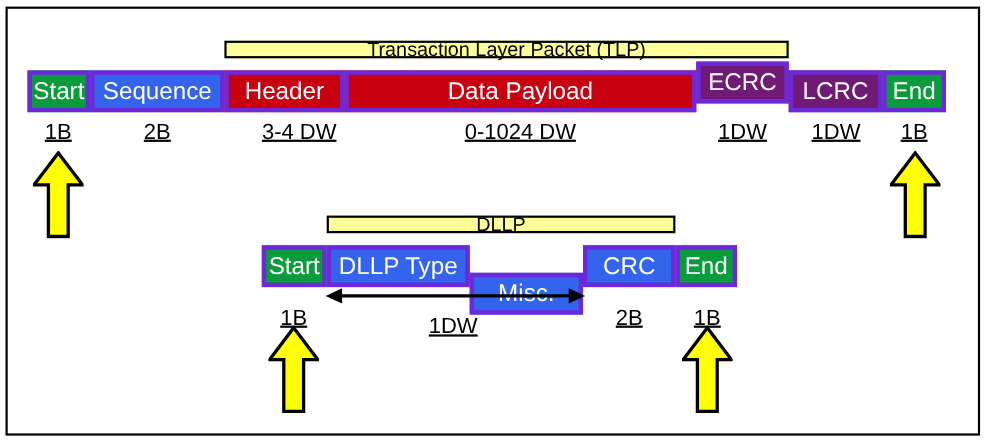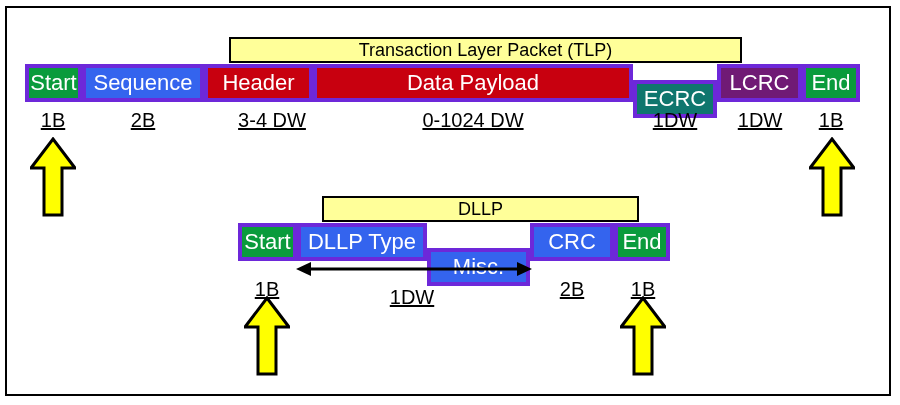--- a/index.html
+++ b/index.html
@@ -5,23 +5,23 @@
   html,body{margin:0;padding:0;background:#fff;}
   .canvas{
     position:relative;width:900px;height:405px;background:#ffffff;
     font-family:"Liberation Sans", sans-serif;overflow:hidden;
   }
   .frame{
     position:absolute;left:5px;top:6px;width:886px;height:390px;
     border:2px solid #000;box-sizing:border-box;
   }
   .group-bar{
-    position:absolute;height:26px;border:2px solid #000;box-sizing:border-box;
+    position:absolute;height:16px;border:2px solid #000;box-sizing:border-box;
     display:flex;align-items:center;justify-content:center;
-    font-size:18px;color:#000;margin-left:25px;
+    font-size:18px;color:#000;
   }
   .seg{
     position:absolute;height:38px;border:4px solid #6d28d9;box-sizing:border-box;
     display:flex;align-items:center;justify-content:center;
     font-size:22px;color:#ffffff;white-space:nowrap;
   }
   .size-label{
     position:absolute;transform:translateX(-50%);
     font-size:20px;color:#000;white-space:nowrap;text-decoration:underline;
   }
@@ -43,21 +43,21 @@
   </div>
   <div class="seg" style="left: 82px; top: 64px; width: 122px; background: rgb(52, 100, 238);">
     <span>Sequence</span>
   </div>
   <div class="seg" style="left: 204px; top: 64px; width: 109px; background: rgb(200, 0, 15);">
     <span>Header</span>
   </div>
   <div class="seg" style="left: 313px; top: 64px; width: 320px; background: rgb(200, 0, 15); text-align: center;">
     <span>Data Payload</span>
   </div>
-  <div class="seg" style="left: 633px; top: 80px; width: 84px; background: #0f766e;">
+  <div class="seg" style="left: 633px; top: 56px; width: 84px; background: #701a75;">
     <span>ECRC</span>
   </div>
   <div class="seg" style="left: 717px; top: 64px; width: 85px; background: #701a75;">
     <span>LCRC</span>
   </div>
   <div class="seg" style="left: 802px; top: 64px; width: 58px; background: rgb(10, 155, 60);">
     <span>End</span>
   </div>
 
   <div class="size-label" style="left:53px;top:109px;">1B</div>

